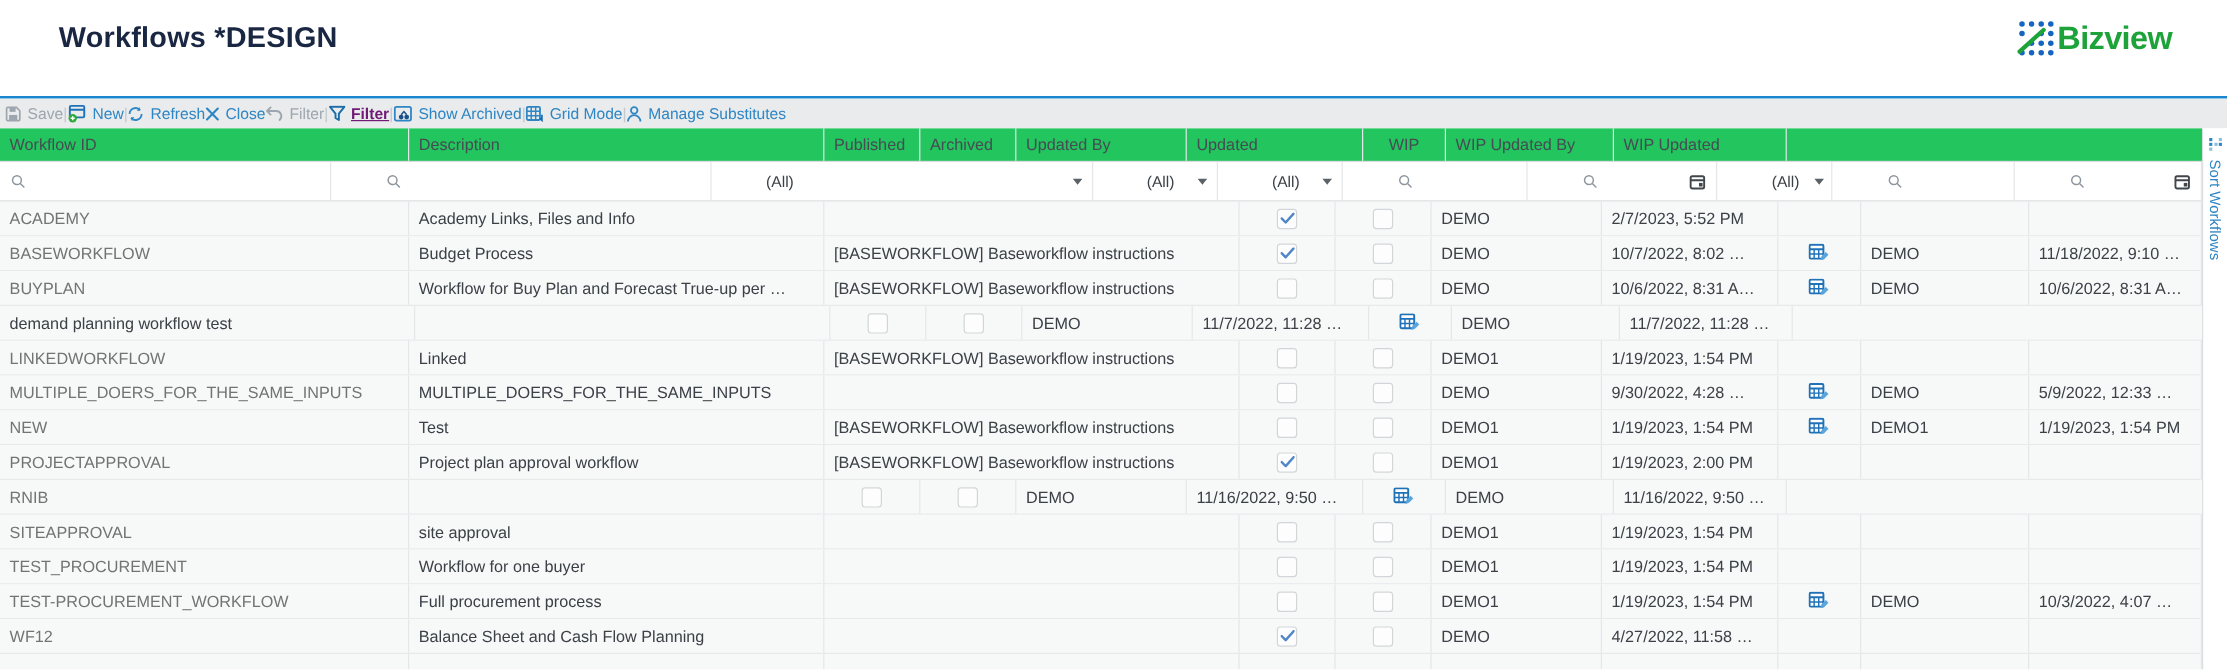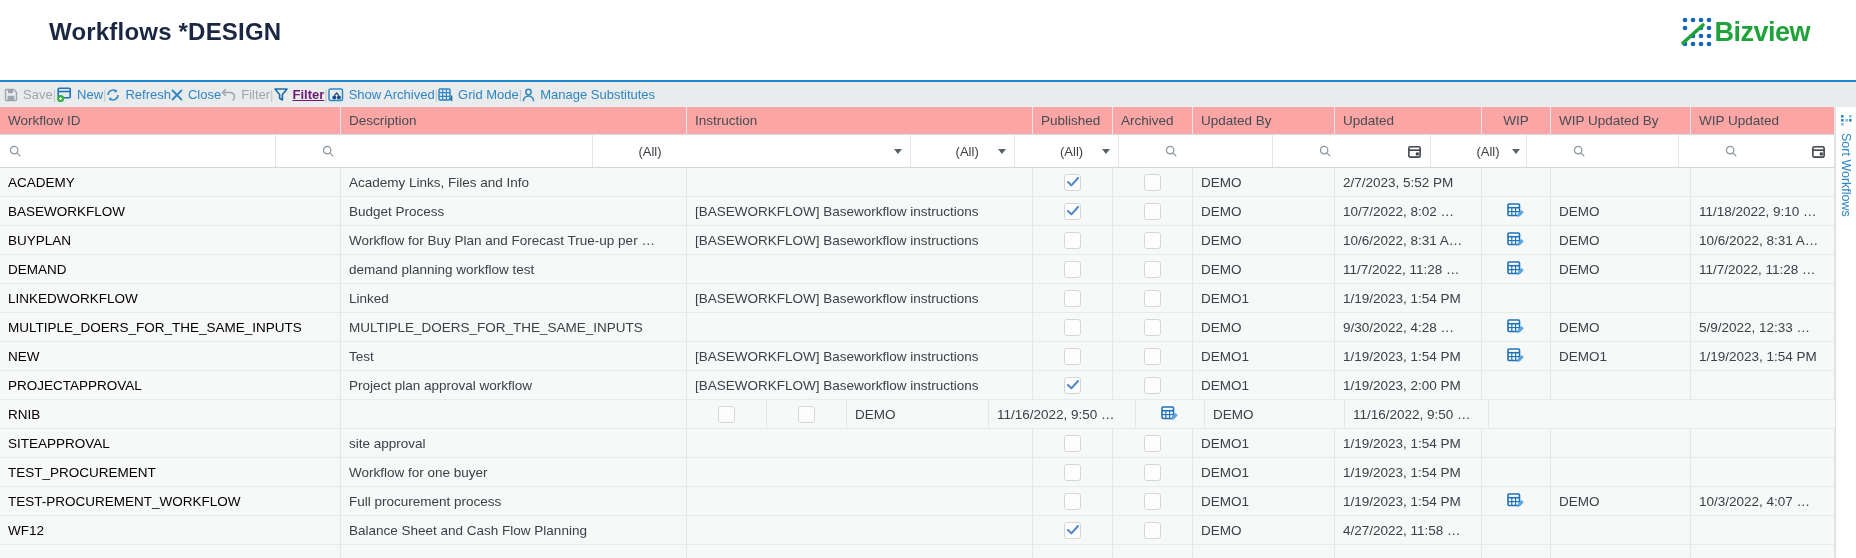--- a/index.html
+++ b/index.html
@@ -25,33 +25,33 @@
 
   
   .content { display:flex; height:451px; }
   .table-area { width:1835px; }
   .side-tab { width:21px; background:#fff; border-left:1px solid #dcdfe1;
     display:flex; flex-direction:column; align-items:center; padding-top:7px; gap:7px; }
   .side-label { writing-mode:vertical-rl; color:#2e86c4; font-size:12.5px; white-space:nowrap; }
 
   
   .hdr-row, .filter-row, .row { display:flex; width:1835px; }
-  .hdr-row { height:28px; background:#fca5a5; border-bottom:1px solid #d9dcde; }
+  .hdr-row { height:28px; background:#22c55e; border-bottom:1px solid #d9dcde; }
   .filter-row { height:33px; background:#fff; border-bottom:1px solid #d4d8da;gap:37px; }
   .row { height:29px; background:#f7f8f8; border-bottom:1px solid #e7e9ea; }
   .row.partial { height:13px; overflow:hidden; border-bottom:none; }
 
   .cell { border-right:1px solid #e4e6e8; padding:0 8px; display:flex; align-items:center;
     font-size:13.5px; color:#3b4147; overflow:hidden; white-space:nowrap; height:100%; }
   .hdr-row .cell { color:#454c52; }
   .center { justify-content:center; }
   .c0{width:341px} .c1{width:346px} .c2{width:346px} .c3{width:80px} .c4{width:80px}
   .c5{width:142px} .c6{width:147px} .c7{width:69px} .c8{width:140px} .c9{width:144px}
 
-  .link { color:#000000; text-decoration:none; cursor:pointer; }
+  .link { color:#737373; text-decoration:none; cursor:pointer; }
 
   .filter-cell { gap:6px; }
   .filter-input { border:none; outline:none; background:transparent; flex:1; min-width:0;
     font-size:13px; font-family:inherit; color:#3b4147; }
   .spacer { flex:1; }
   .select-val { color:#3b4147; font-size:13px; }
   .caret { width:0; height:0; border-left:4px solid transparent; border-right:4px solid transparent;
     border-top:5px solid #5a6268; }
 
   .checkbox { width:17px; height:17px; border:1px solid #d3d6d9; border-radius:3px;
@@ -184,21 +184,20 @@
     <span class="tb-label">Manage Substitutes</span>
   </div>
   </div>
 
 <div class="content">
   <div class="table-area">
 
     <div class="hdr-row">
       <div class="cell c0">Workflow ID</div>
       <div class="cell c1">Description</div>
-      <div class="cell c2">Instruction</div>
       <div class="cell c3">Published</div>
       <div class="cell c4">Archived</div>
       <div class="cell c5">Updated By</div>
       <div class="cell c6">Updated</div>
       <div class="cell c7 center">WIP</div>
       <div class="cell c8">WIP Updated By</div>
       <div class="cell c9">WIP Updated</div>
     </div>
 
     <div class="filter-row">
@@ -399,23 +398,20 @@
             <rect x="-1.6" y="0" width="3.2" height="5.4" fill="#58a6dd"></rect>
             <path d="M-1.6 5.4L0 7.8l1.6-2.4z" fill="#58a6dd"></path>
           </g>
         </svg>
       </span>
     </div>
     <div class="cell c8">DEMO</div>
     <div class="cell c9">10/6/2022, 8:31 A…</div>
   </div>
         <div class="row">
-    <div class="cell c0">
-            <a class="link">DEMAND</a>
-          </div>
     <div class="cell c1">demand planning workflow test</div>
     <div class="cell c2"></div>
     <div class="cell c3 center">
       <span class="checkbox">
         
       </span>
     </div>
     <div class="cell c4 center">
       <span class="checkbox">
         

